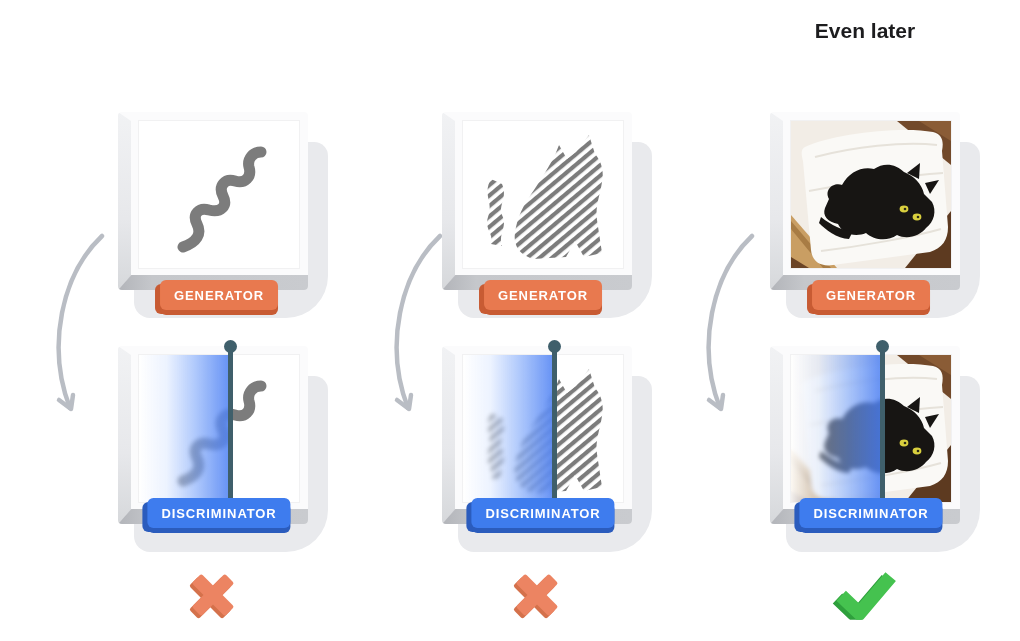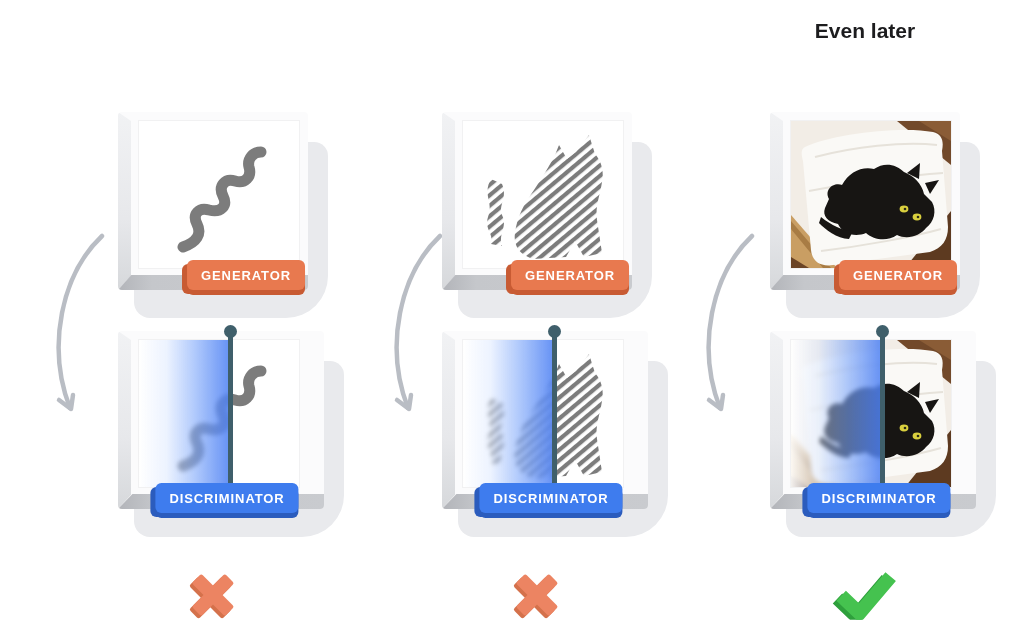--- a/index.html
+++ b/index.html
@@ -18,21 +18,21 @@
   }
   .column{position:absolute;top:0;width:300px;height:641px;}
   .column.c1{left:63px;} .column.c2{left:387px;} .column.c3{left:715px;}
   .col-title{
     position:absolute;top:18px;left:0;width:300px;text-align:center;
     font-size:21px;font-weight:700;line-height:1.24;color:var(--title-text,#1c1c1e);
   }
   .col-title span{display:block;}
   
   .card{position:absolute;left:55px;width:190px;height:178px;}
-  .card.generator{top:112px;} .card.discriminator{top:331px;padding-left:16px;}
+  .card.generator{top:112px;} .card.discriminator{top:346px;}
   .card-shadow{
     position:absolute;left:16px;top:30px;right:-20px;bottom:-28px;
     background:var(--card-shadow,#e9eaed);border-radius:10px 14px 42px 16px;
   }
   .slab{position:absolute;inset:0;background:var(--card-face,#fbfbfc);border-radius:4px;}
   .bevel-left{
     position:absolute;left:0;top:0;width:13px;height:100%;
     background:linear-gradient(180deg,#f1f2f4 0%,var(--bevel-light,#e7e8eb) 60%,#d6d8db 100%);
     clip-path:polygon(0 0,100% 5%,100% 92%,0 100%);border-radius:4px 0 0 4px;
   }
@@ -61,23 +61,22 @@
     content:"";position:absolute;top:-8px;left:-4px;width:13px;height:13px;border-radius:50%;
     background:var(--divider-line,#3f5f6b);
   }
   
   .badge{
     position:absolute;left:calc(50% + 6px);transform:translateX(-50%);z-index:6;
     color:#fff;font-size:13px;font-weight:700;letter-spacing:0.9px;white-space:nowrap;
     padding:8px 14px 7px;border-radius:6px;
   }
   .badge.gen{
-    top:148px;background:var(--generator-badge,#e8794f);
+    top:168px;background:var(--generator-badge,#e8794f);
     box-shadow:0 5px 0 var(--generator-badge-edge,#c85b33),-5px 4px 0 var(--generator-badge-edge,#c85b33);
-    margin-left:27px;
   }
   .badge.disc{
     top:152px;background:var(--discriminator-badge,#3e7cee);
     box-shadow:0 5px 0 var(--discriminator-badge-edge,#2b5cbd),-5px 4px 0 var(--discriminator-badge-edge,#2b5cbd);
   }
   
   .arrow{position:absolute;width:80px;height:195px;top:228px;}
   .arrow.a1{left:40px;} .arrow.a2{left:378px;} .arrow.a3{left:690px;}
   .verdict{position:absolute;top:568px;left:50%;transform:translateX(-50%);}
 </style>

